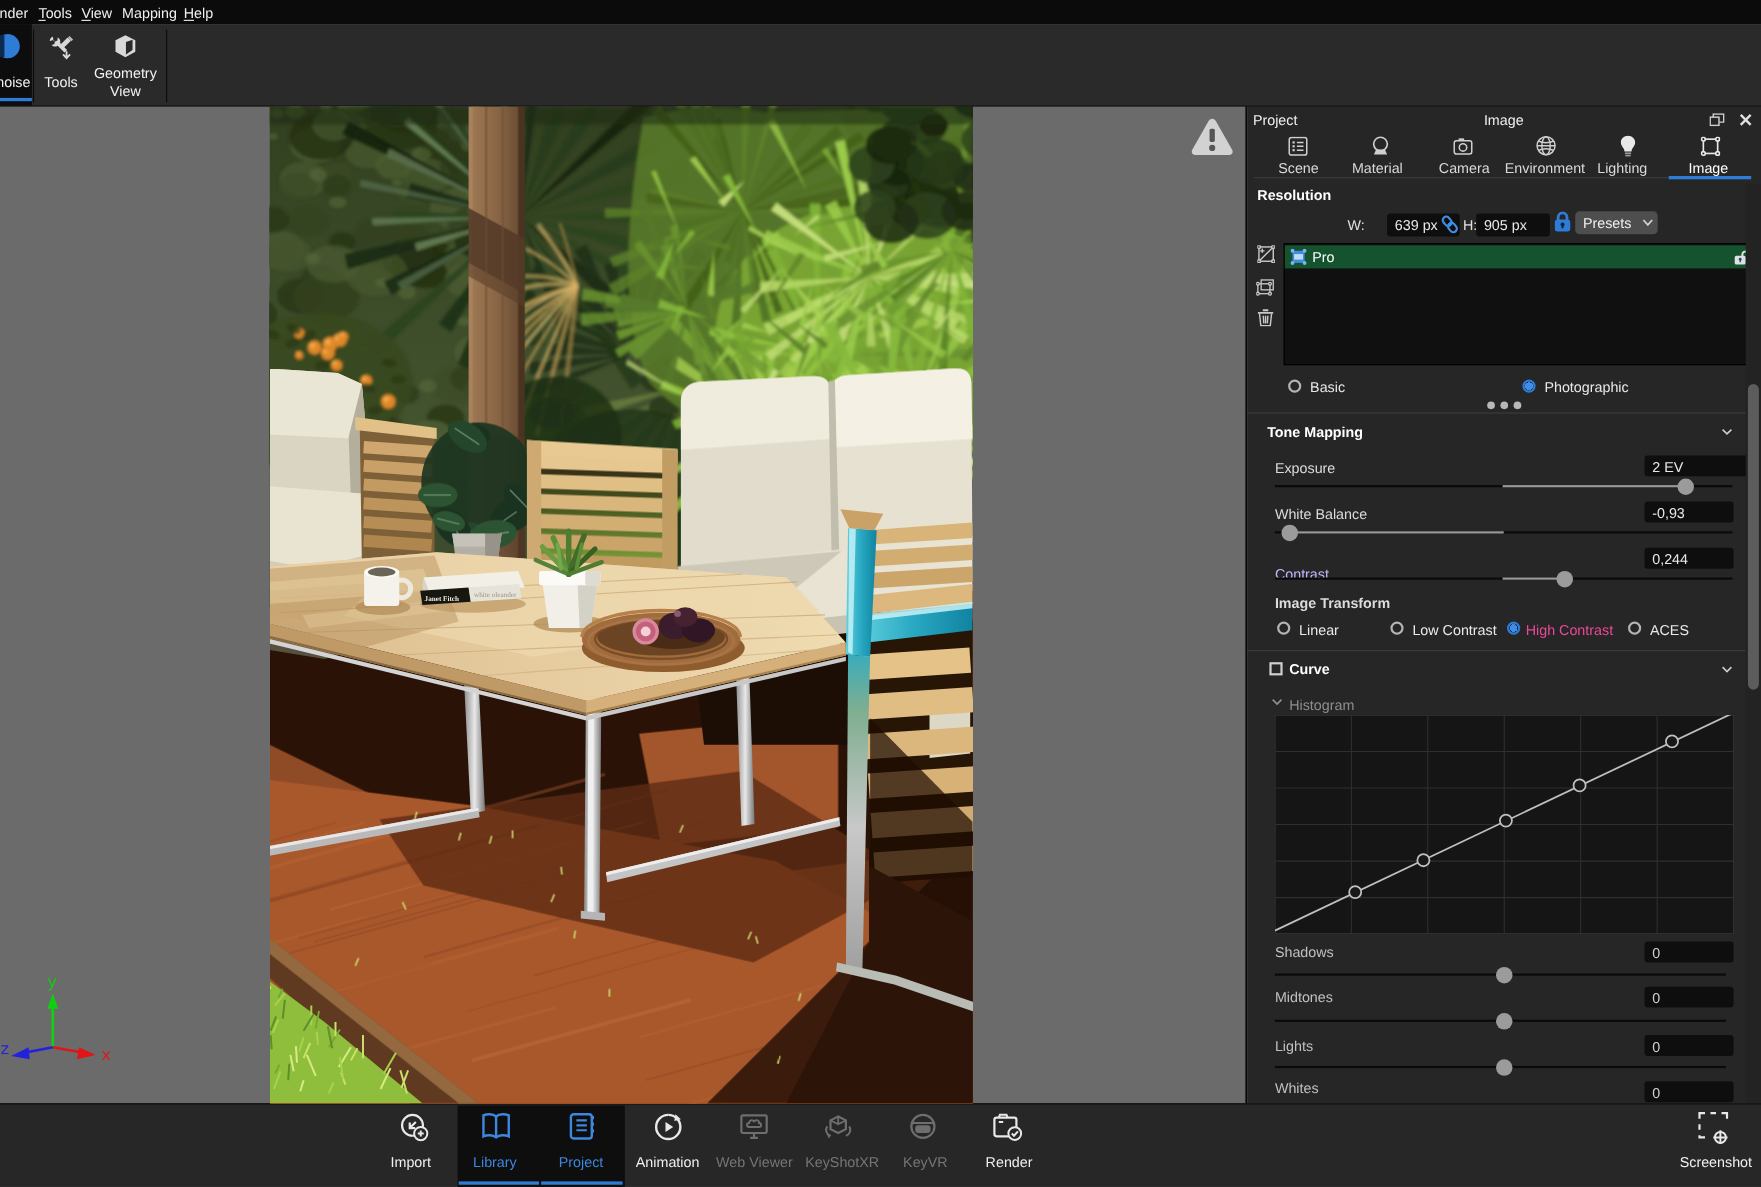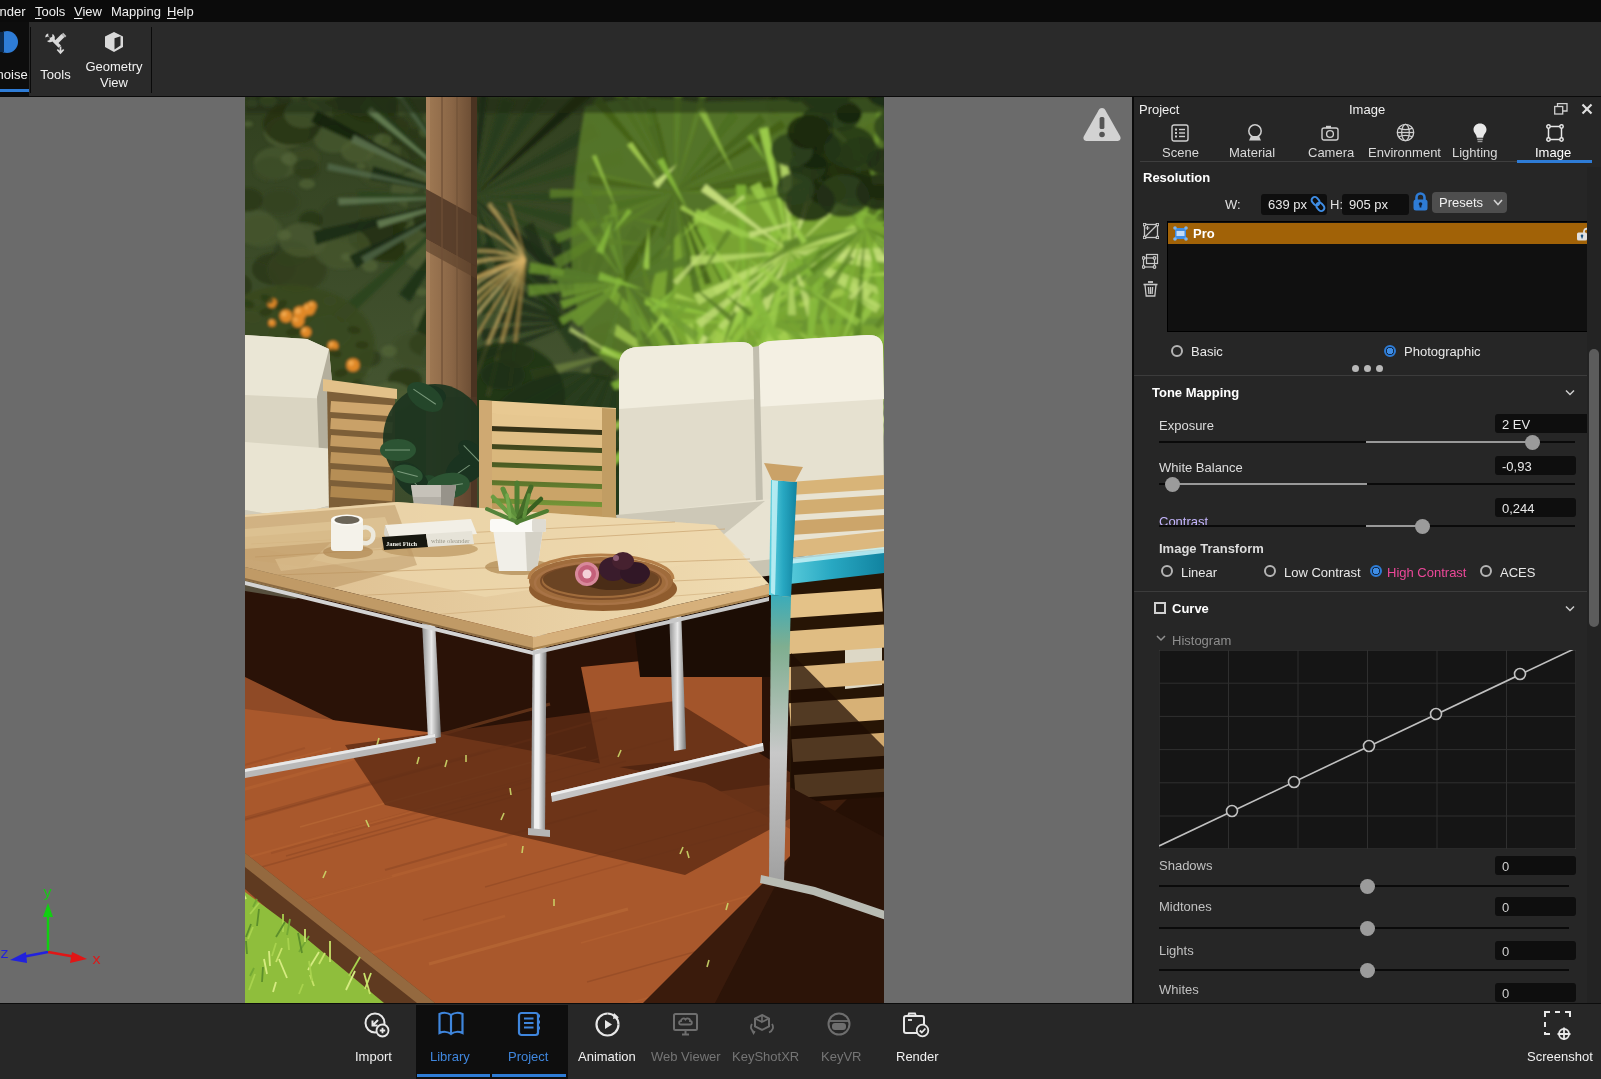--- a/index.html
+++ b/index.html
@@ -1086,21 +1086,21 @@
   <svg class="abs" style="left:9px;top:184px;" width="15" height="16" viewBox="0 0 15 16" fill="none" stroke="#c8c8c8" stroke-width="1.3">
     <path d="M2,4 L3.2,15 L11.8,15 L13,4"></path>
     <line x1="0.5" y1="3.5" x2="14.5" y2="3.5" stroke-width="1.6"></line>
     <line x1="5" y1="1" x2="10" y2="1" stroke-width="1.8"></line>
     <line x1="5.4" y1="6" x2="5.9" y2="13"></line>
       <line x1="7.5" y1="6" x2="7.5" y2="13"></line>
       <line x1="9.6" y1="6" x2="9.1" y2="13"></line>
   </svg>
 
   <div class="abs" style="left:33px;top:124px;width:425px;height:111px;background:#101010;border:1px solid #000;">
-    <div class="abs" style="left:0;top:1px;width:423px;height:21px;background:#a16207;font-weight:bold;">
+    <div class="abs" style="left:0;top:1px;width:423px;height:21px;background:#14532d;">
       <svg class="abs" style="left:5px;top:3px;" width="15" height="15" viewBox="0 0 15 15">
         <rect x="2" y="2" width="11" height="11" fill="#3f8de4"></rect>
         <rect x="3.5" y="5" width="8" height="5" fill="#d7e9fb" opacity=".85"></rect>
         <circle cx="2" cy="2" r="1.8" fill="#7db4ec"></circle>
           <circle cx="13" cy="2" r="1.8" fill="#7db4ec"></circle>
         <circle cx="2" cy="13" r="1.8" fill="#7db4ec"></circle>
           <circle cx="13" cy="13" r="1.8" fill="#7db4ec"></circle>
       </svg>
       <div class="lbl" style="left:25px;top:3px;color:#fff;">Pro</div>
       <svg class="abs" style="left:408px;top:4px;" width="13" height="14" viewBox="0 0 13 14">

